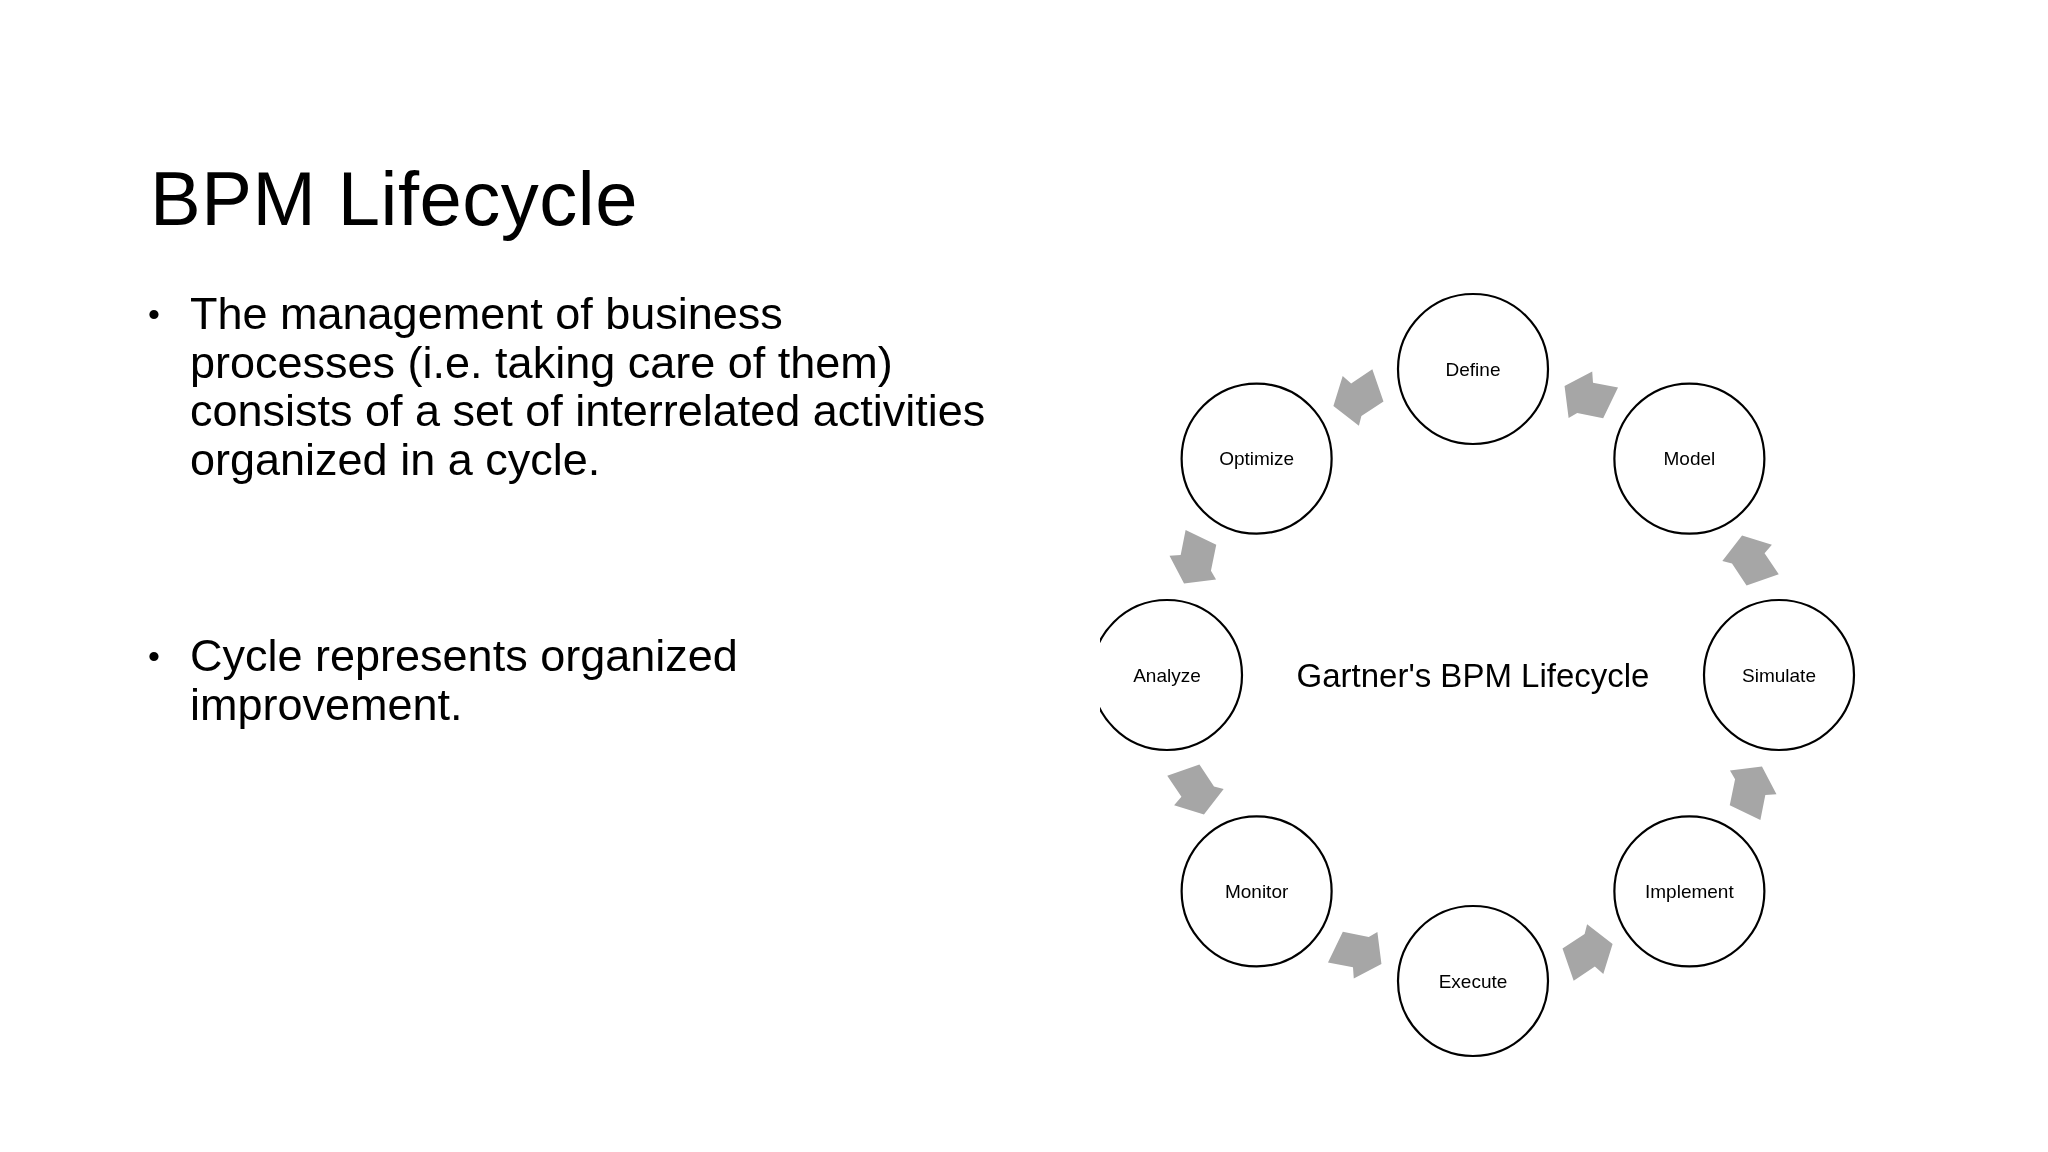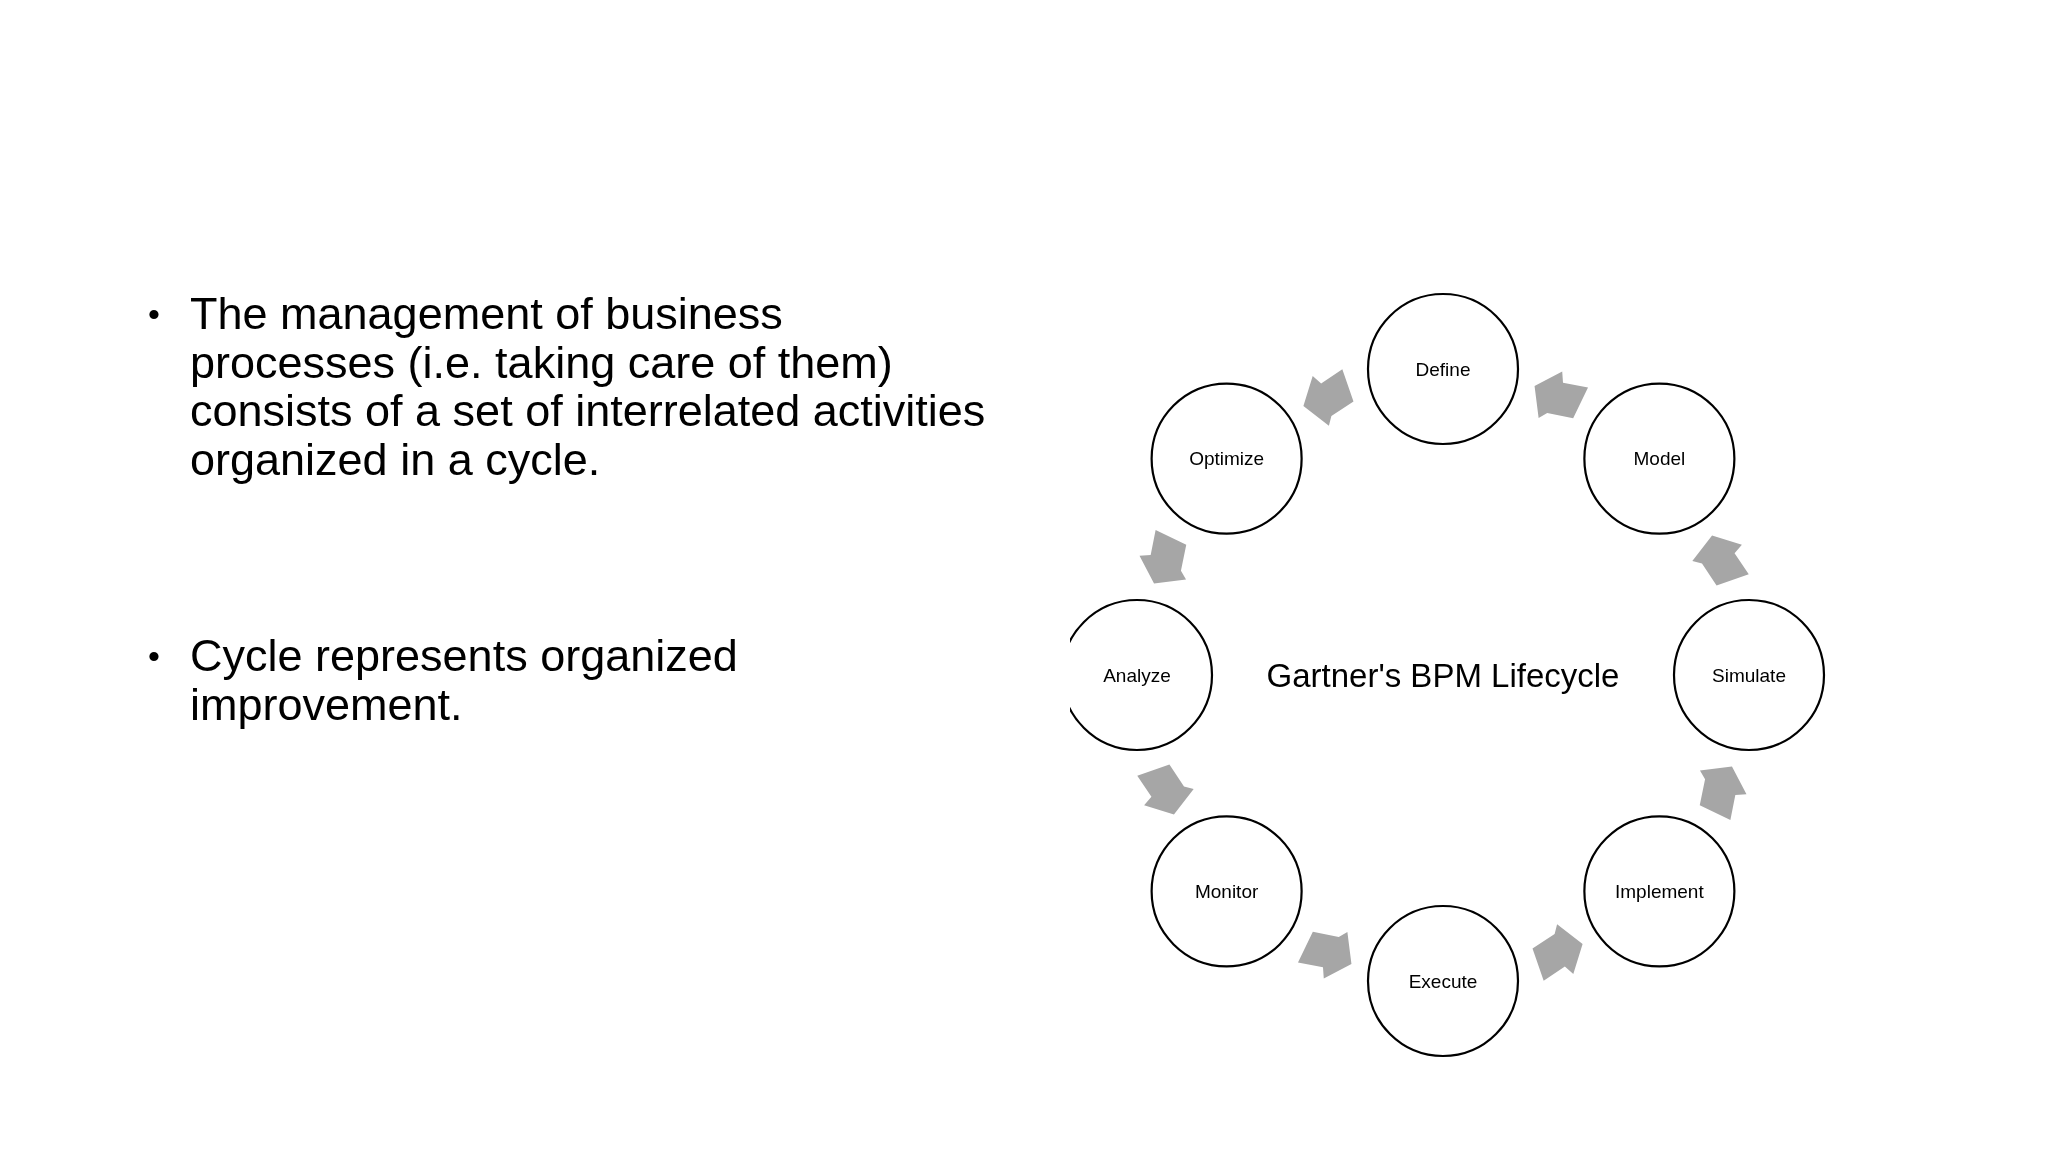--- a/index.html
+++ b/index.html
@@ -61,21 +61,21 @@
   .bullet-text {
     flex: 1 1 auto;
   }
   #bullet-1 { margin-bottom: 0; }
   #bullet-spacer { height: 148px; }
   #bullet-2 { }
 
   
   #diagram {
     position: absolute;
-    left: 1070px;
+    left: 1100px;
     top: 285px;
     width: 760px;
     height: 790px;
   }
   #diagram-svg {
     display: block;
     width: 760px;
     height: 790px;
   }
   .node-circle {
@@ -99,20 +99,21 @@
     fill: #000000;
     text-anchor: middle;
     dominant-baseline: central;
   }
 </style>
 </head>
 <body>
 
 <div id="slide">
 
+  <h1 id="slide-title">BPM Lifecycle</h1>
 
   <div id="body-text">
 
     <div class="bullet-row" id="bullet-1">
       <span class="bullet-marker">•</span>
       <span class="bullet-text">The management of business processes (i.e. taking care of them) consists of a set of interrelated activities organized in a cycle.</span>
     </div>
 
     <div id="bullet-spacer"></div>
 

